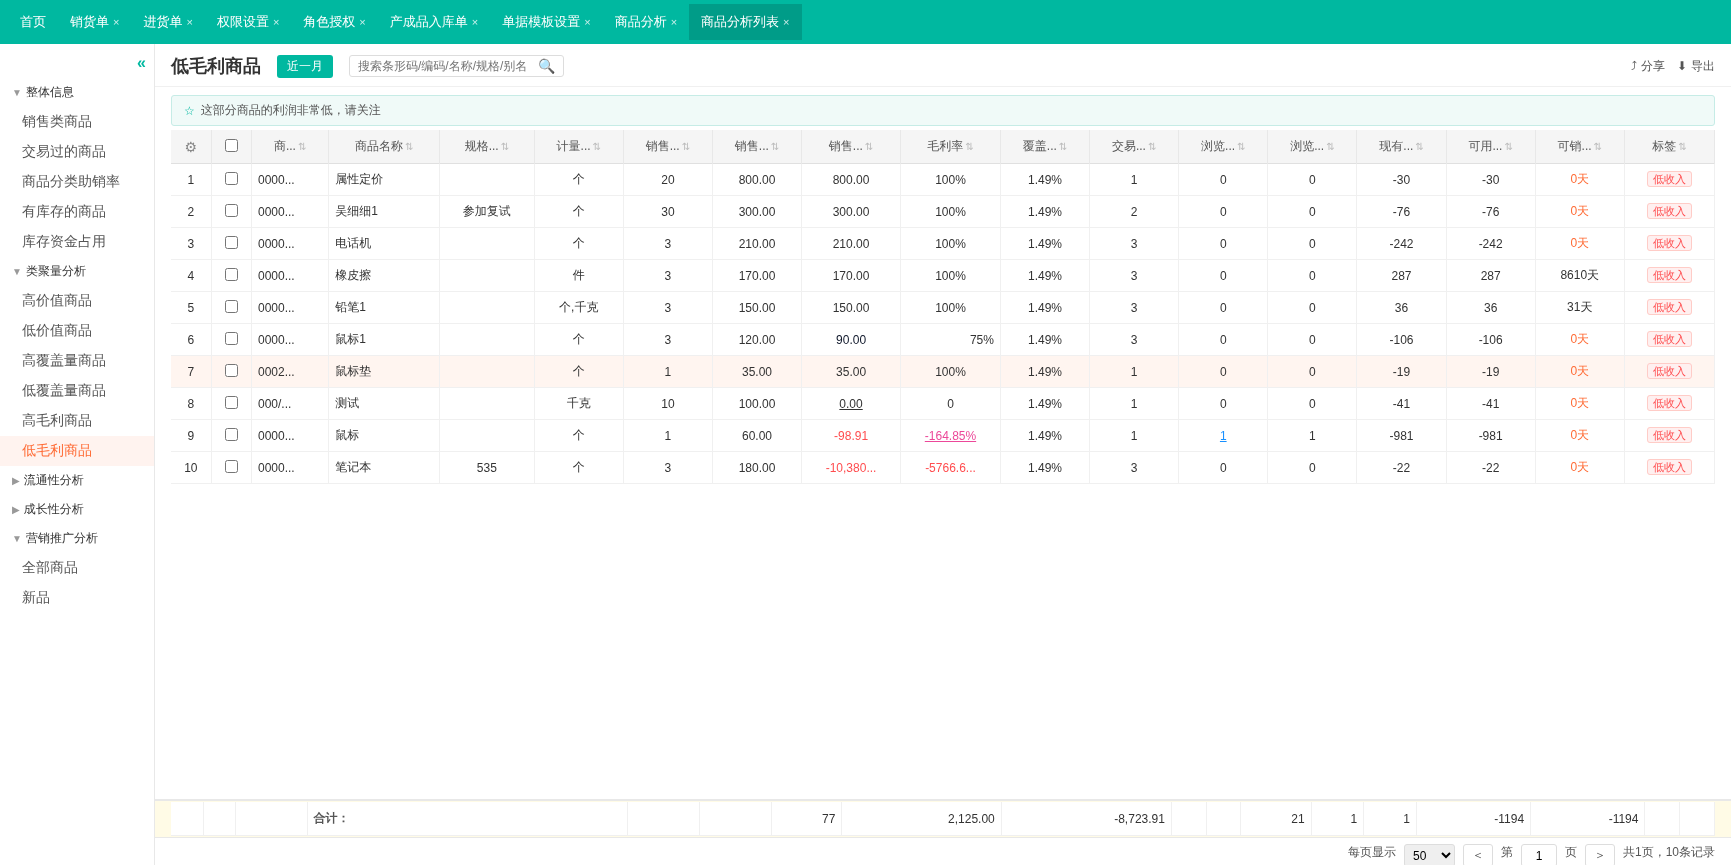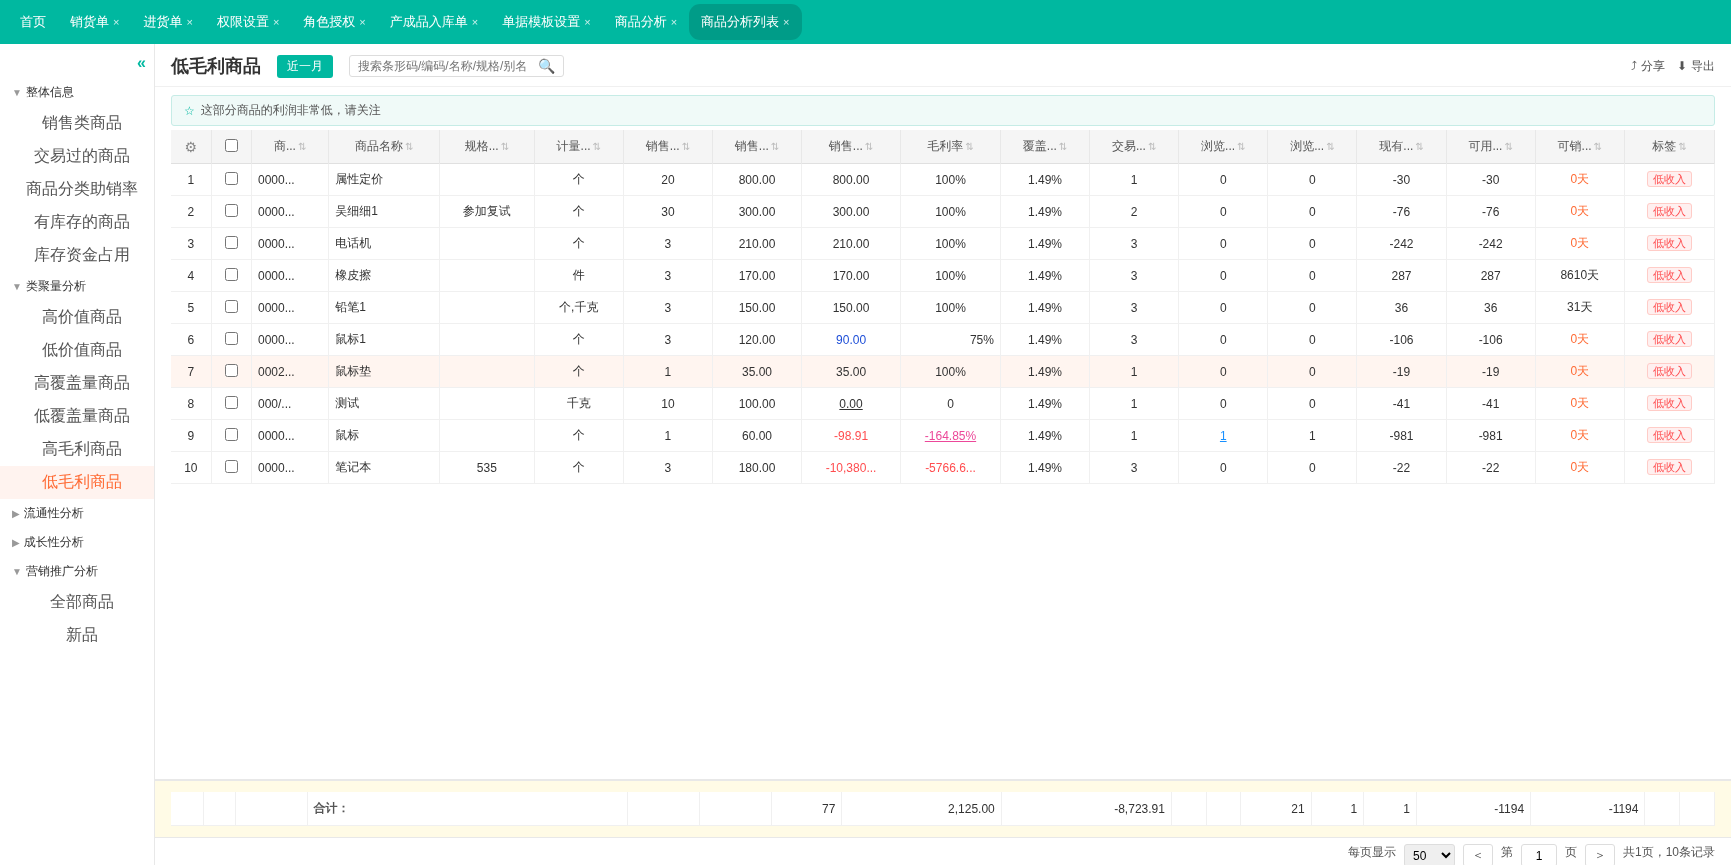--- a/index.html
+++ b/index.html
@@ -16,21 +16,21 @@
     .top-nav .nav-item {
       color: #fff;
       padding: 0 12px;
       height: 36px;
       display: flex;
       align-items: center;
       cursor: pointer;
       font-size: 13px;
       white-space: nowrap;
     }
-    .top-nav .nav-item.active { background: rgba(0,0,0,0.15); border-radius: 11px; }
+    .top-nav .nav-item.active { background: rgba(0,0,0,0.15); }
     .top-nav .nav-item .close-x { margin-left: 4px; font-size: 11px; opacity: 0.8; }
 
     
     .main-layout {
       display: flex;
       height: calc(100vh - 36px);
       overflow: hidden;
     }
 
     
@@ -46,25 +46,24 @@
       display: flex;
       align-items: center;
       padding: 6px 12px;
       font-size: 12px;
       color: #333;
       cursor: pointer;
     }
     .sidebar-group-title .arrow { margin-right: 4px; color: #999; font-size: 10px; }
     .sidebar-item {
       padding: 6px 12px 6px 22px;
-      font-size: 16px;
+      font-size: 14px;
       color: #555;
       cursor: pointer;
       white-space: nowrap;
-      text-align: center;
     }
     .sidebar-item.active { background: #fff3ef; color: #ff6b35; }
 
     
     .content-area {
       flex: 1;
       display: flex;
       flex-direction: column;
       overflow: hidden;
       background: #fff;
@@ -195,21 +194,21 @@
       border-radius: 3px;
       padding: 1px 5px;
       font-size: 11px;
     }
     .text-blue { color: #1890ff; text-decoration: underline; cursor: pointer; }
 
     
     .footer-totals {
       background: #fffbe6;
       border-top: 2px solid #e8e8e8;
-      padding: 11px 16px;
+      padding: 1px 16px;
     }
     .footer-totals table {
       min-width: 1400px;
     }
     .footer-totals td {
       padding: 8px 6px;
       text-align: right;
       font-size: 12px;
       color: #333;
       border-right: 1px solid #f0f0f0;
@@ -498,21 +497,21 @@
     </tr>
             <tr>
       <td>6</td>
       <td><input type="checkbox" style=""></td>
       <td class="td-left">0000...</td>
       <td class="td-left">鼠标1</td>
       <td></td>
       <td>个</td>
       <td>3</td>
       <td>120.00</td>
-      <td style="color:#1d4ed8;">90.00</td>
+      <td style="color:#0f172a;">90.00</td>
       <td style="color:#333;text-align:right;">75%</td>
       <td>1.49%</td>
       <td>3</td>
       <td class="">0</td>
       <td>0</td>
       <td>-106</td>
       <td>-106</td>
       <td style="color:#ff6b35;">0天</td>
       <td><span class="tag-low-income">低收入</span></td>
     </tr>

